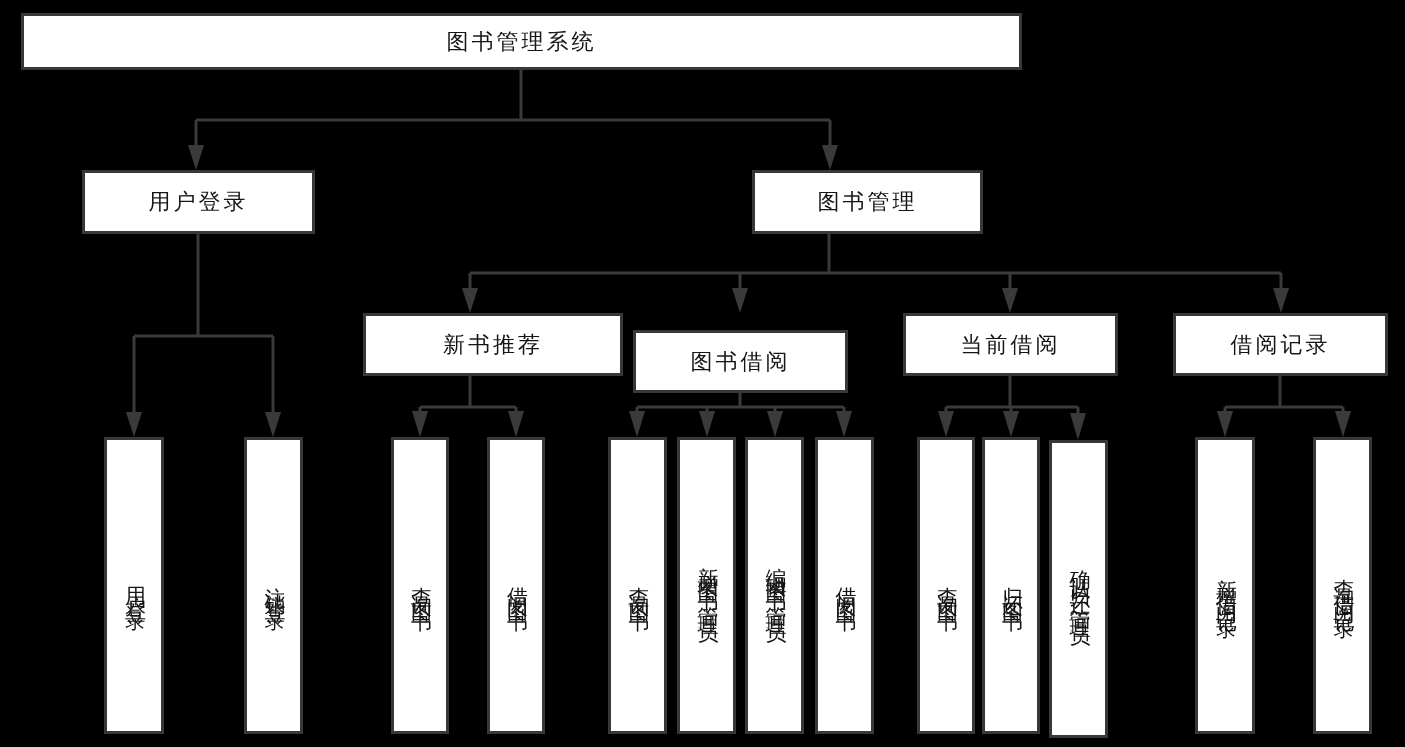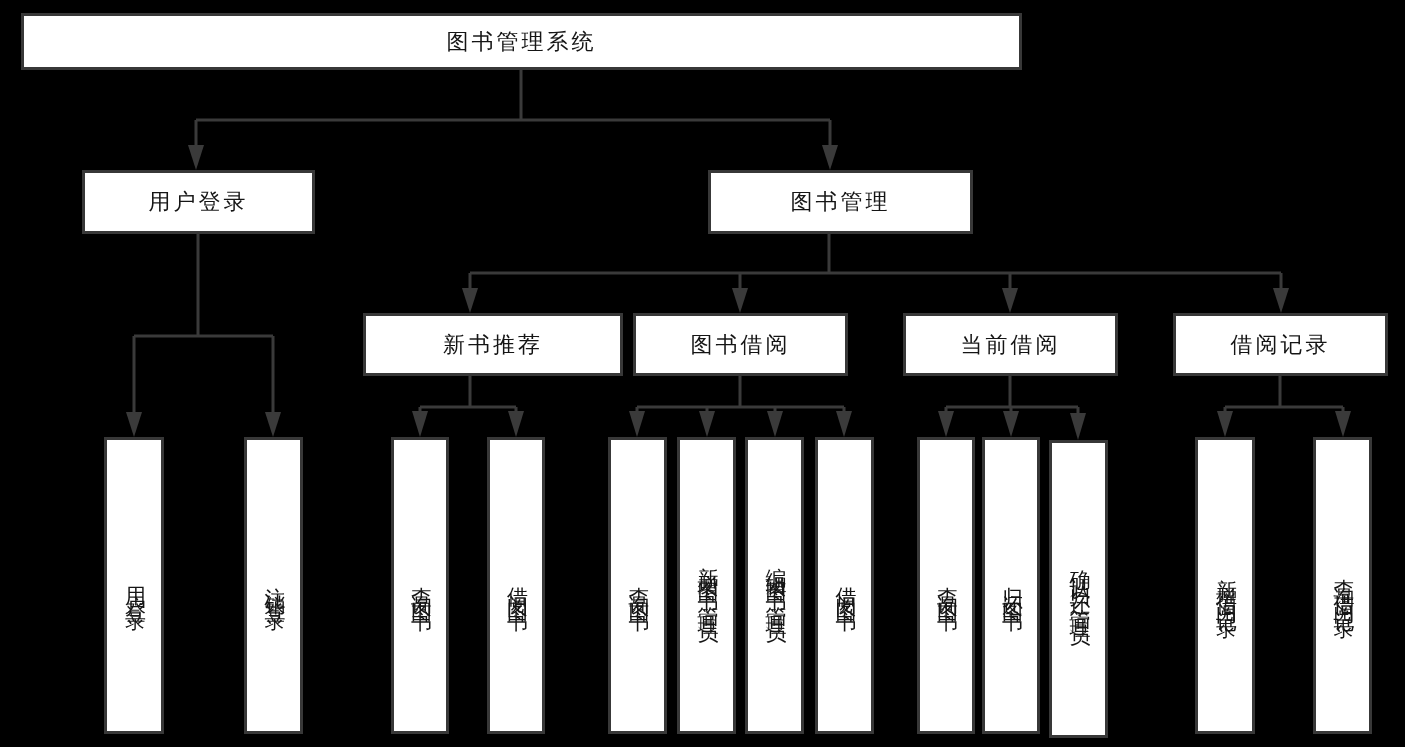--- a/index.html
+++ b/index.html
@@ -115,24 +115,24 @@
     <g>
       <path d="M1280,376 L1280,407 M1225,407 L1343,407 M1225,407 L1225,413 M1343,407 L1343,413"></path>
       <polygon points="1217,411 1233,411 1225,437"></polygon>
       <polygon points="1335,411 1351,411 1343,437"></polygon>
     </g>
   </svg>
 
   <div class="hbox" style="left:21px; top:13px; width:1001px; height:57px;">图书管理系统</div>
 
   <div class="hbox" style="left:82px; top:170px; width:233px; height:64px;">用户登录</div>
-  <div class="hbox" style="left:708px; top:170px; width:265px; height:64px;">图书管理</div>
+  <div class="hbox" style="left:752px; top:170px; width:231px; height:64px;">图书管理</div>
 
   <div class="hbox" style="left:363px; top:313px; width:260px; height:63px;">新书推荐</div>
-  <div class="hbox" style="left:633px; top:313px; width:215px; height:63px;">图书借阅</div>
+  <div class="hbox" style="left:633px; top:330px; width:215px; height:63px;">图书借阅</div>
   <div class="hbox" style="left:903px; top:313px; width:215px; height:63px;">当前借阅</div>
   <div class="hbox" style="left:1173px; top:313px; width:215px; height:63px;">借阅记录</div>
 
   <div class="vbox" style="left:104px; top:437px; width:60px; height:297px;">用户登录</div>
   <div class="vbox" style="left:244px; top:437px; width:59px; height:297px;">注销登录</div>
 
   <div class="vbox" style="left:391px; top:437px; width:58px; height:297px;">查询图书</div>
   <div class="vbox" style="left:487px; top:437px; width:58px; height:297px;">借阅图书</div>
 
   <div class="vbox" style="left:608px; top:437px; width:59px; height:297px;">查询图书</div>

